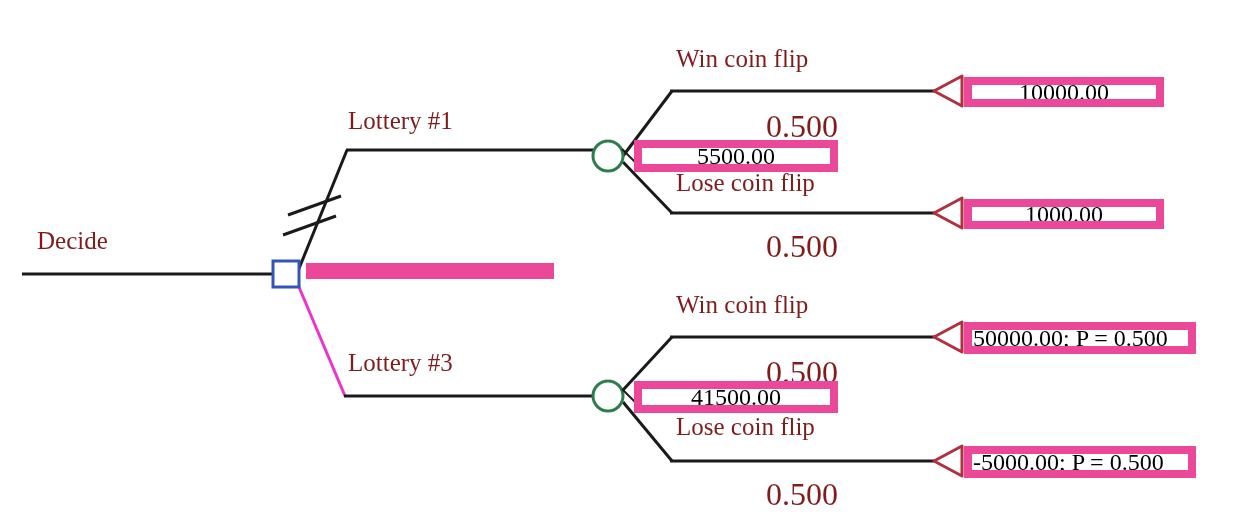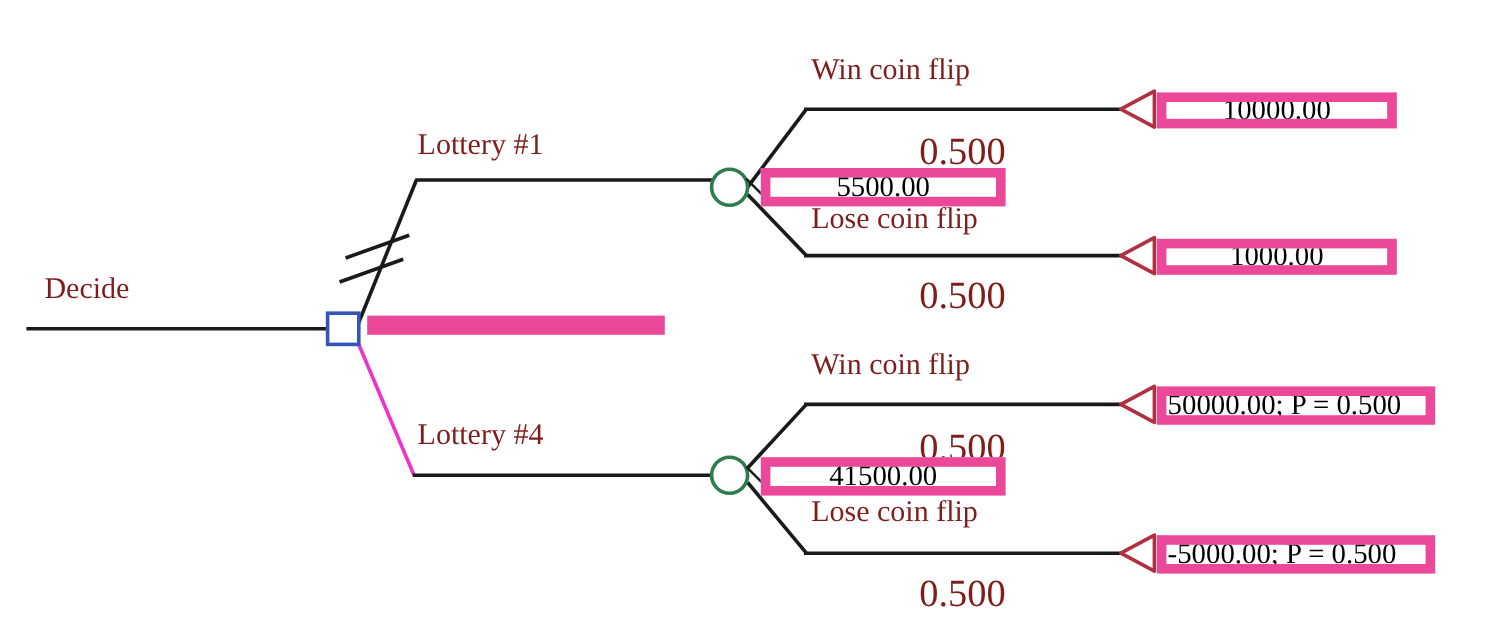--- a/index.html
+++ b/index.html
@@ -95,21 +95,21 @@
   <polygon points="934,91 962,76 962,106" fill="#ffffff" stroke="#b03040" stroke-width="3" stroke-linejoin="round"></polygon>
   <polygon points="934,213 962,198 962,228" fill="#ffffff" stroke="#b03040" stroke-width="3" stroke-linejoin="round"></polygon>
   <polygon points="934,337 962,322 962,352" fill="#ffffff" stroke="#b03040" stroke-width="3" stroke-linejoin="round"></polygon>
   <polygon points="934,461 962,446 962,476" fill="#ffffff" stroke="#b03040" stroke-width="3" stroke-linejoin="round"></polygon>
 </svg>
 
 <div class="lbl name-lbl" style="left:22px; top:228px;margin-left:15px;">Decide</div>
 
 <div class="lbl name-lbl" style="left:348px; top:108px;">Lottery #1</div>
 
-<div class="lbl name-lbl" style="left:348px; top:350px;">Lottery #4</div>
+<div class="lbl name-lbl" style="left:348px; top:350px;">Lottery #3</div>
 
 <div class="lbl name-lbl" style="left:676px; top:46px;">Win coin flip</div>
 <div class="lbl name-lbl" style="left:676px; top:170px;">Lose coin flip</div>
 
 <div class="lbl name-lbl" style="left:676px; top:292px;">Win coin flip</div>
 <div class="lbl name-lbl" style="left:676px; top:414px;">Lose coin flip</div>
 
 <div class="lbl prob-lbl" style="left:766px; top:110px;">0.500</div>
 <div class="lbl prob-lbl" style="left:766px; top:230px;">0.500</div>
 

